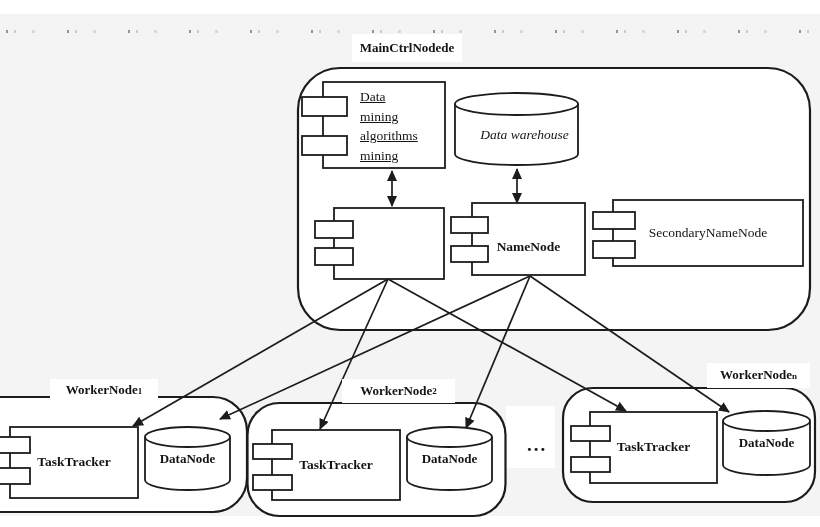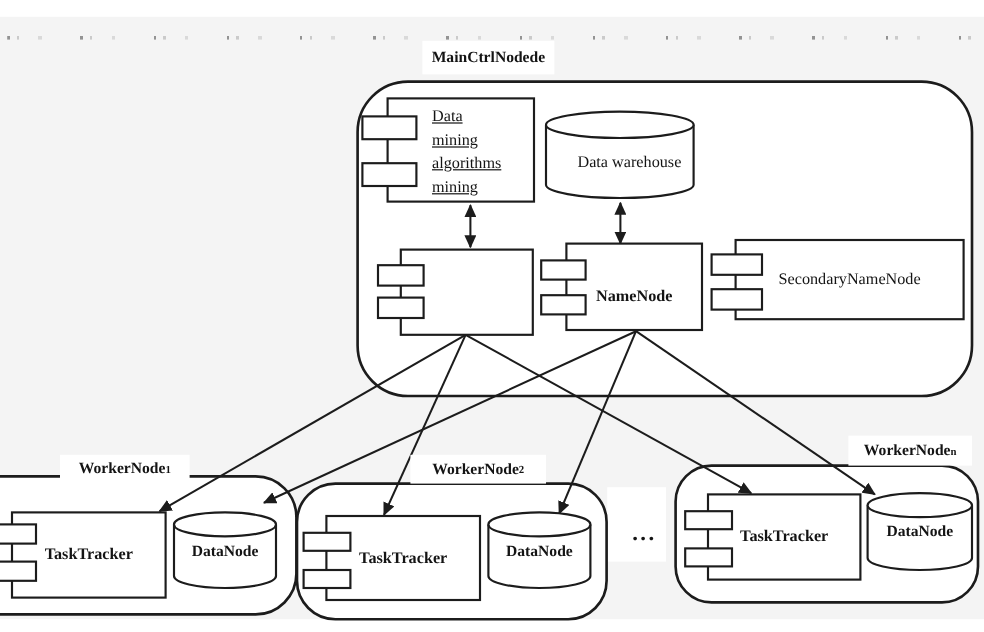--- a/index.html
+++ b/index.html
@@ -106,21 +106,21 @@
 
   <div class="lbl node-lbl" style="left:352px;top:34px;width:110px;height:28px;">MainCtrlNodede</div>
 
   <div class="lib-lbl" style="left:360px;top:87px;width:82px;">
     <div>Data</div>
     <div>mining</div>
     <div>algorithms</div>
     <div>mining</div>
   </div>
 
-  <div class="lbl plain-lbl" style="left:455px;top:124px;width:139px;height:22px;">Data warehouse</div>
+  <div class="lbl plain-lbl" style="left:455px;top:124px;width:139px;height:22px;font-style:italic;">Data warehouse</div>
 
 
   <div class="lbl comp-lbl" style="left:472px;top:203px;width:113px;height:88px;">NameNode</div>
 
   <div class="lbl plain-lbl" style="left:613px;top:200px;width:190px;height:66px;">SecondaryNameNode</div>
 
   <div class="lbl node-lbl" style="left:50px;top:379px;width:108px;height:23px;">
     <span>WorkerNode</span>
       <sub>1</sub>
   </div>

